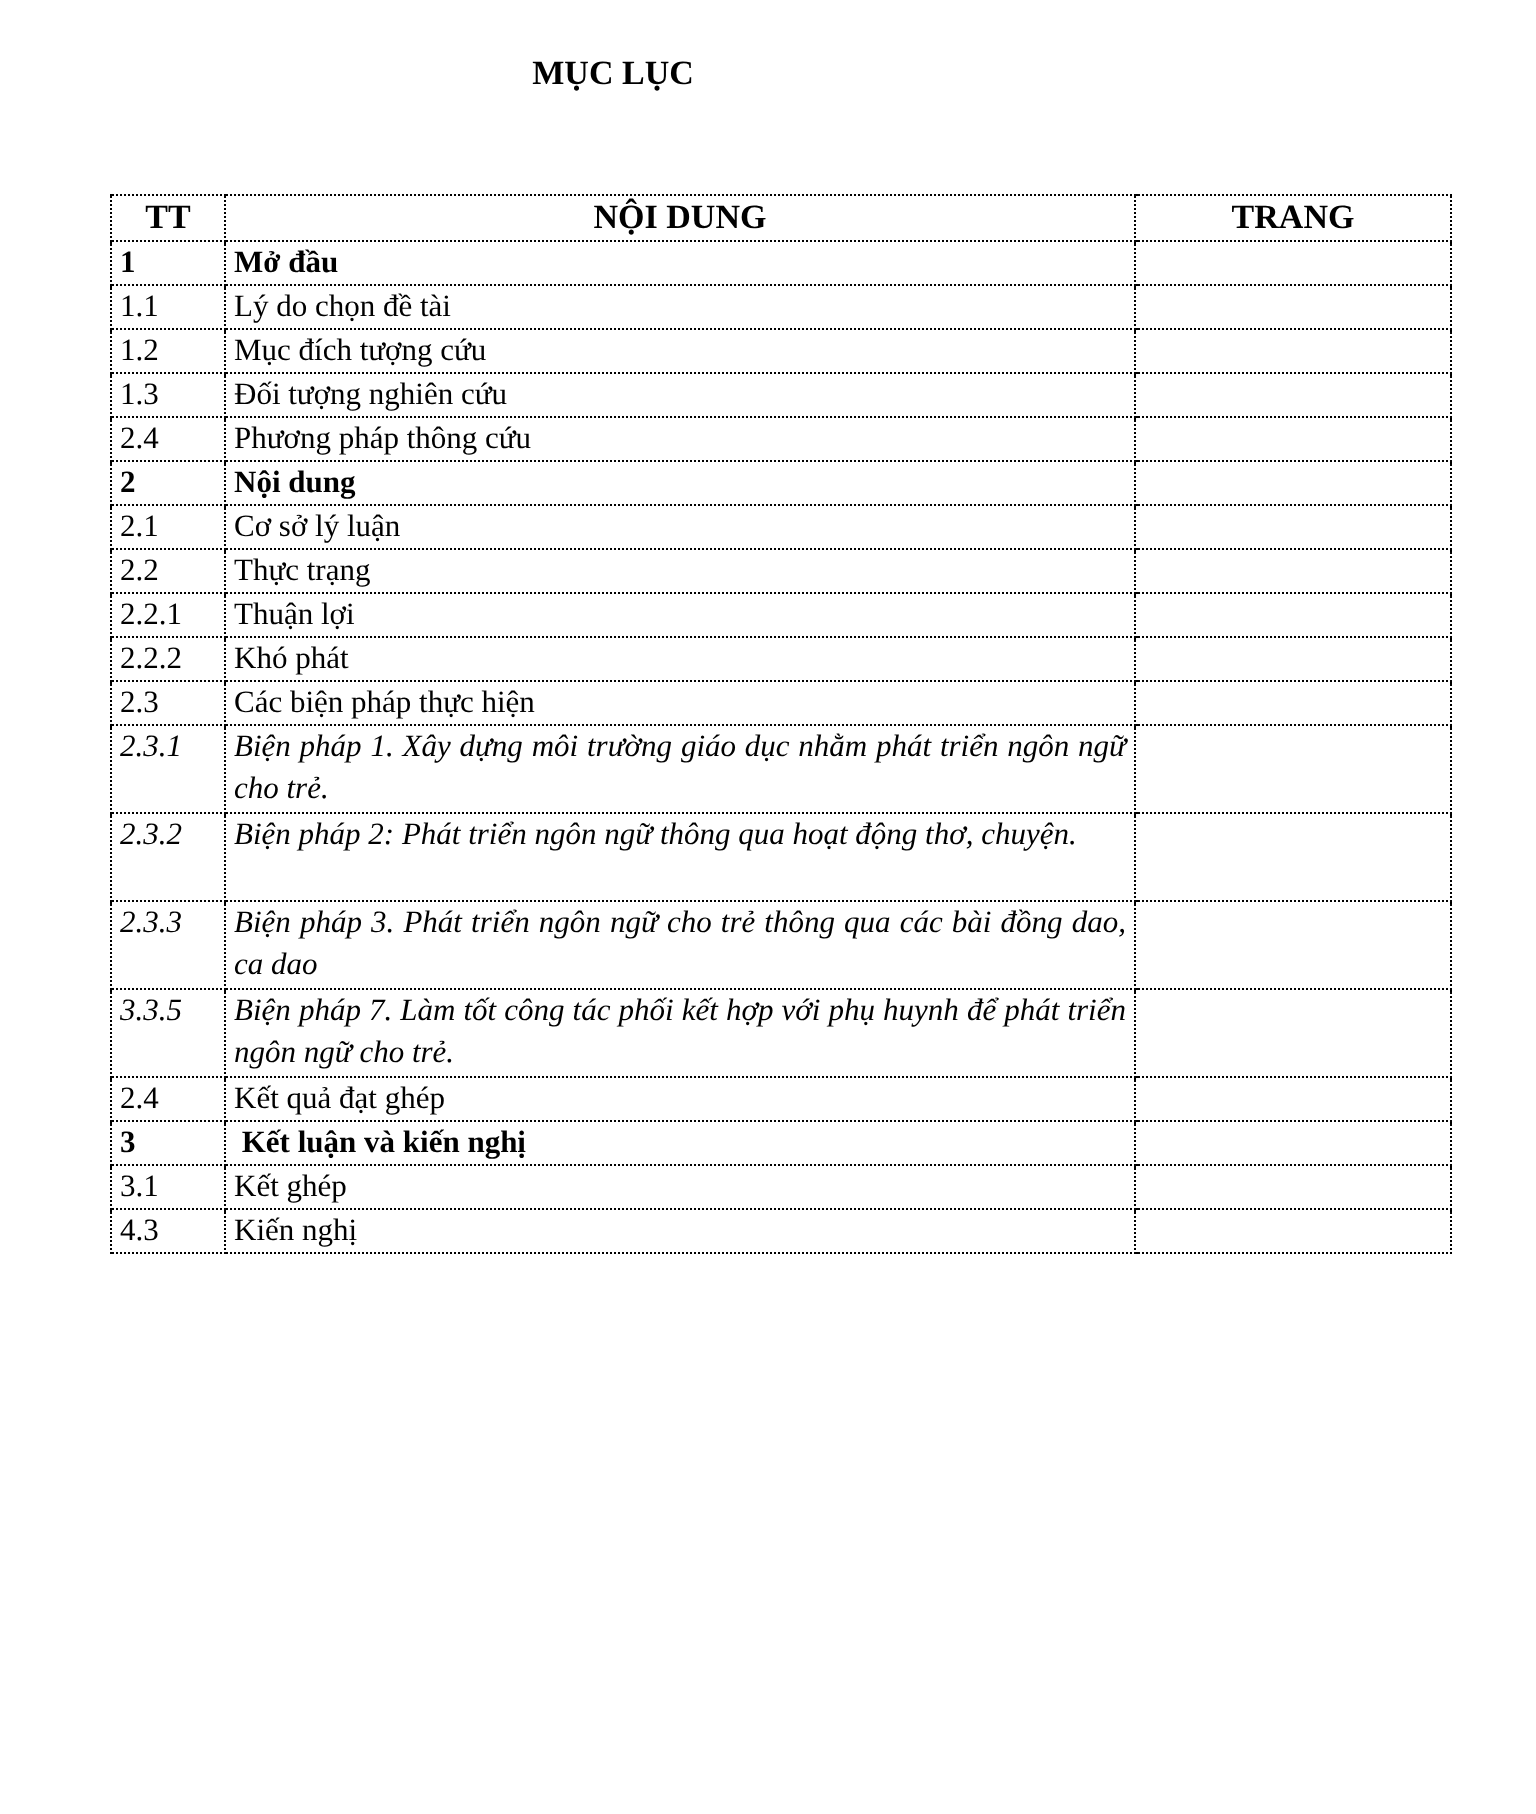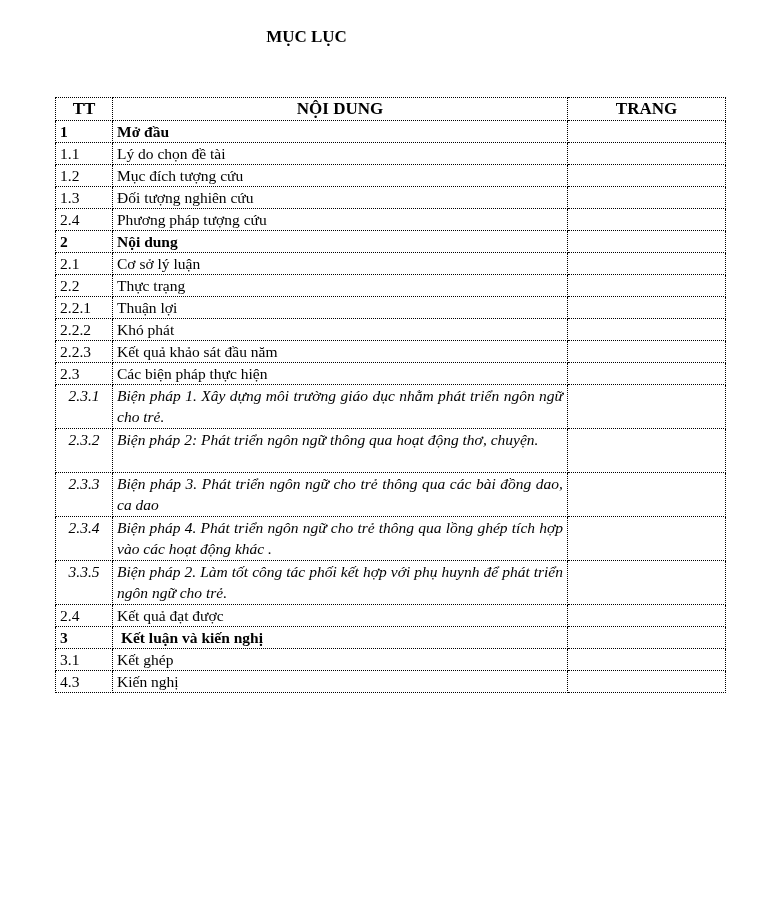--- a/index.html
+++ b/index.html
@@ -29,21 +29,21 @@
     table.toc th {
       font-weight: bold; font-size: 17px; text-align: center;
       line-height: 22px; padding: 0; margin-top: 46px;
     }
     col.c-tt { width: 57px; }
     col.c-content { width: 455px; }
     col.c-page { width: 158px; }
     td.tt { padding-left: 3px; white-space: nowrap; }
     td.content { padding-left: 5px; padding-right: 3px; }
     tr.bold td { font-weight: bold; }
-    tr.italic td { font-style: italic; text-align: center; }
+    tr.italic td { font-style: italic; }
     tr.italic td.content { text-align: justify; text-align-last: left; margin-left: 24px; }
     tr.single td { height: 21px; }
     tr.double td { height: 43px; }
     td.page { }
   </style>
 </head>
 <body>
 
 <div class="title">MỤC LỤC</div>
 
@@ -76,21 +76,21 @@
       <td class="content">Mục đích tượng cứu</td>
       <td class="page"></td>
     </tr>
     <tr class="single">
       <td class="tt">1.3</td>
       <td class="content">Đối tượng nghiên cứu</td>
       <td class="page"></td>
     </tr>
     <tr class="single">
       <td class="tt">2.4</td>
-      <td class="content">Phương pháp tượng cứu</td>
+      <td class="content">Phương pháp thông cứu</td>
       <td class="page"></td>
     </tr>
     <tr class="single bold">
       <td class="tt">2</td>
       <td class="content">Nội dung</td>
       <td class="page"></td>
     </tr>
     <tr class="single">
       <td class="tt">2.1</td>
       <td class="content">Cơ sở lý luận</td>
@@ -105,57 +105,47 @@
       <td class="tt">2.2.1</td>
       <td class="content">Thuận lợi</td>
       <td class="page"></td>
     </tr>
     <tr class="single">
       <td class="tt">2.2.2</td>
       <td class="content">Khó phát</td>
       <td class="page"></td>
     </tr>
     <tr class="single">
-      <td class="tt">2.2.3</td>
-      <td class="content">Kết quả khảo sát đầu năm</td>
-      <td class="page"></td>
-    </tr>
-    <tr class="single">
       <td class="tt">2.3</td>
       <td class="content">Các biện pháp thực hiện</td>
       <td class="page"></td>
     </tr>
     <tr class="double italic">
       <td class="tt">2.3.1</td>
       <td class="content">Biện pháp 1. Xây dựng môi trường giáo dục nhằm phát triển ngôn ngữ cho trẻ.</td>
       <td class="page"></td>
     </tr>
     <tr class="double italic">
       <td class="tt">2.3.2</td>
       <td class="content">Biện pháp 2: Phát triển ngôn ngữ thông qua hoạt động thơ, chuyện.</td>
       <td class="page"></td>
     </tr>
     <tr class="double italic">
       <td class="tt">2.3.3</td>
       <td class="content">Biện pháp 3. Phát triển ngôn ngữ cho trẻ thông qua các bài đồng dao, ca dao</td>
       <td class="page"></td>
     </tr>
     <tr class="double italic">
-      <td class="tt">2.3.4</td>
-      <td class="content">Biện pháp 4. Phát triển ngôn ngữ cho trẻ thông qua lồng ghép tích hợp vào các hoạt động khác .</td>
-      <td class="page"></td>
-    </tr>
-    <tr class="double italic">
       <td class="tt">3.3.5</td>
-      <td class="content">Biện pháp 2. Làm tốt công tác phối kết hợp với phụ huynh để  phát  triển ngôn ngữ cho trẻ.</td>
+      <td class="content">Biện pháp 7. Làm tốt công tác phối kết hợp với phụ huynh để  phát  triển ngôn ngữ cho trẻ.</td>
       <td class="page"></td>
     </tr>
     <tr class="single">
       <td class="tt">2.4</td>
-      <td class="content">Kết quả đạt được</td>
+      <td class="content">Kết quả đạt ghép</td>
       <td class="page"></td>
     </tr>
     <tr class="single bold">
       <td class="tt">3</td>
       <td class="content" style="white-space: pre;"> Kết luận và kiến nghị</td>
       <td class="page"></td>
     </tr>
     <tr class="single">
       <td class="tt">3.1</td>
       <td class="content">Kết ghép</td>

